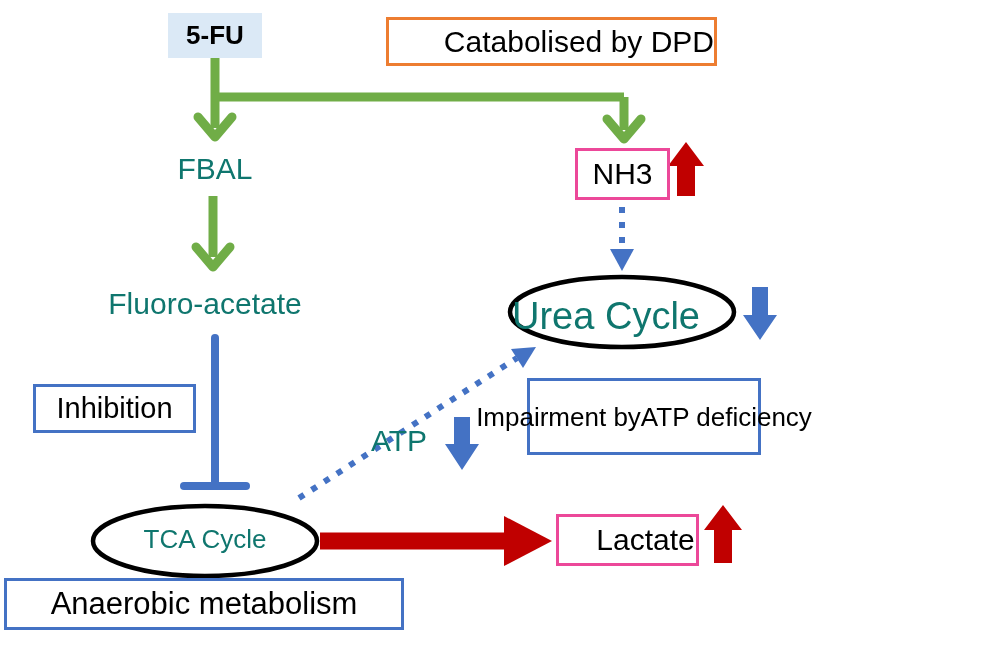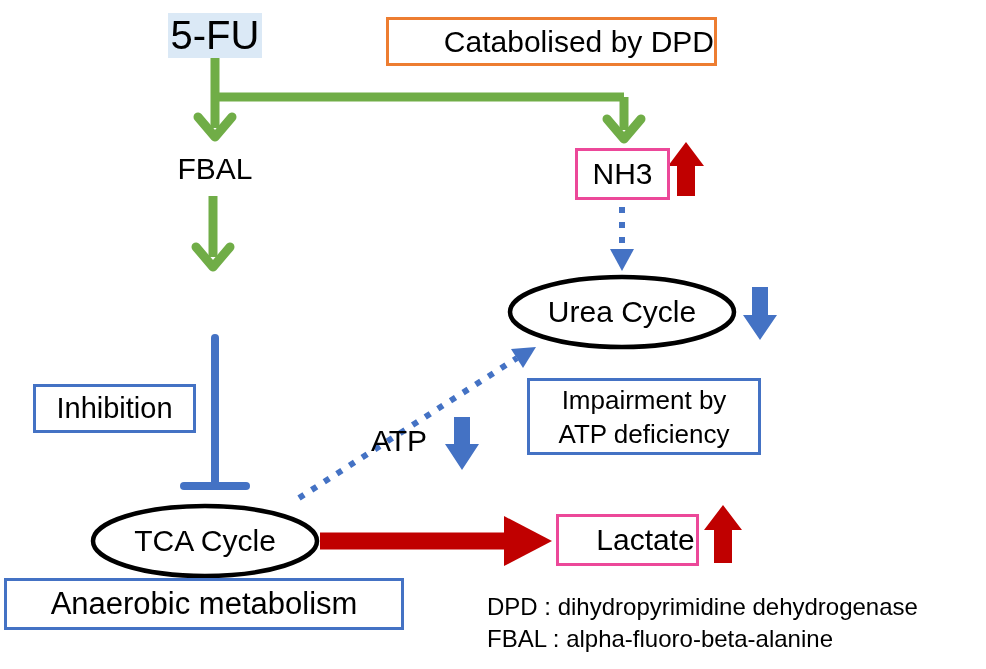--- a/index.html
+++ b/index.html
@@ -14,48 +14,48 @@
     background: #ffffff;
     overflow: hidden;
   }
   .layer {
     position: absolute;
     left: 0;
     top: 0;
   }
   .label {
     position: absolute;
-    color: #000000;
+    color: #0f766e;
     text-align: center;
     white-space: nowrap;
   }
   .box {
     position: absolute;
     display: flex;
     align-items: center;
     justify-content: center;
     background: #ffffff;
     color: #000;
     text-align: center;
     white-space: nowrap;
   }
   .box-blue   { border: 3px solid #4472c4; }
   .box-red    { border: 3px solid #ec4899; }
   .box-orange { border: 3px solid #ed7d31; justify-content: flex-end; }
 
-  .five-fu        { left: 168px; top: 13px;  width: 94px;  height: 45px; background: #dbe9f6; font-size: 40px; }
+  .five-fu        { left: 168px; top: 13px;  width: 94px;  height: 45px; background: #dbe9f6; font-size: 26px; font-weight: bold; }
   .catabolised    { left: 386px; top: 17px;  width: 331px; height: 49px; font-size: 30px; }
   .fbal-label     { left: 155px; top: 152px; width: 120px; font-size: 30px; }
   .fluoro-label   { left: 85px;  top: 287px; width: 240px; font-size: 30px; }
   .nh3-box        { left: 575px; top: 148px; width: 95px;  height: 52px; font-size: 30px; }
-  .urea-label     { left: 510px; top: 295px; width: 224px; font-size: 30px; }
+  .urea-label     { left: 494px; top: 295px; width: 224px; font-size: 38px; }
   .inhibition-box { left: 33px;  top: 384px; width: 163px; height: 49px; font-size: 29px; }
   .atp-label      { left: 358px; top: 424px; width: 82px;  font-size: 30px; }
-  .impairment-box { left: 527px; top: 378px; width: 234px; height: 77px; font-size: 26px; line-height: 34px; flex-direction: column; }
-  .tca-label      { left: 93px;  top: 524px; width: 224px; font-size: 30px; }
+  .impairment-box { left: 527px; top: 378px; width: 234px; height: 77px; font-size: 26px; line-height: 34px; }
+  .tca-label      { left: 93px;  top: 524px; width: 224px; font-size: 26px; }
   .lactate-box    { left: 556px; top: 514px; width: 143px; height: 52px; font-size: 30px; padding-left: 36px; }
   .anaerobic-box  { left: 4px;   top: 578px; width: 400px; height: 52px; font-size: 31px; }
   .legend {
     position: absolute;
     left: 487px;
     top: 591px;
     font-size: 24px;
     line-height: 32px;
     color: #000;
     text-align: left;
@@ -113,20 +113,21 @@
   <div class="box five-fu">
     <span>5-FU</span>
   </div>
 
   <div class="box box-orange catabolised">
     <span>Catabolised by DPD</span>
   </div>
 
   <div class="label fbal-label">FBAL</div>
 
+  <div class="label fluoro-label">Fluoro-acetate</div>
 
   <div class="box box-red nh3-box">
     <span>NH3</span>
   </div>
 
   <div class="label urea-label">Urea Cycle</div>
 
   <div class="box box-blue inhibition-box">
     <span>Inhibition</span>
   </div>
@@ -141,18 +142,14 @@
   <div class="label tca-label">TCA Cycle</div>
 
   <div class="box box-red lactate-box">
     <span>Lactate</span>
   </div>
 
   <div class="box box-blue anaerobic-box">
     <span>Anaerobic metabolism</span>
   </div>
 
-  <div class="legend">
-    <div>DPD : dihydropyrimidine dehydrogenase</div>
-    <div>FBAL : alpha-fluoro-beta-alanine</div>
-  </div>
 
 </div>
 
 </body></html>

